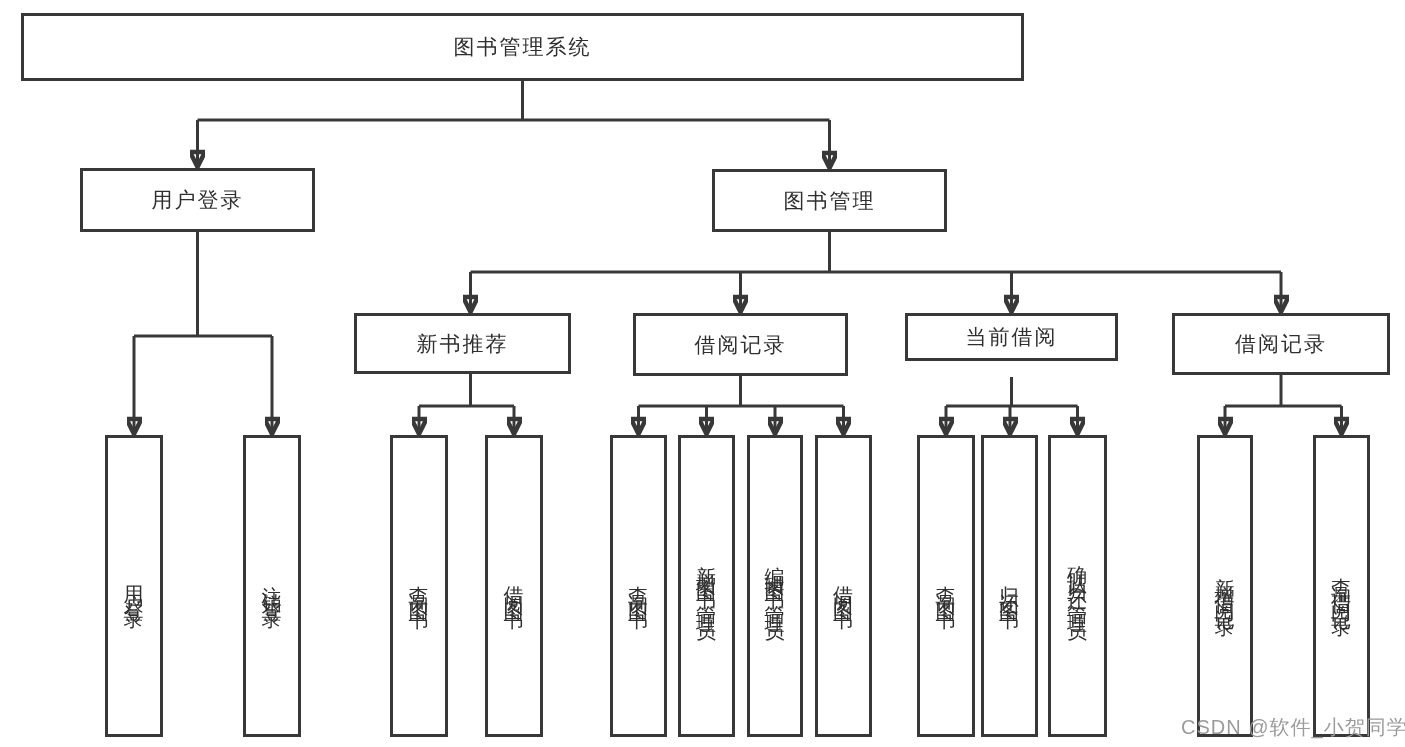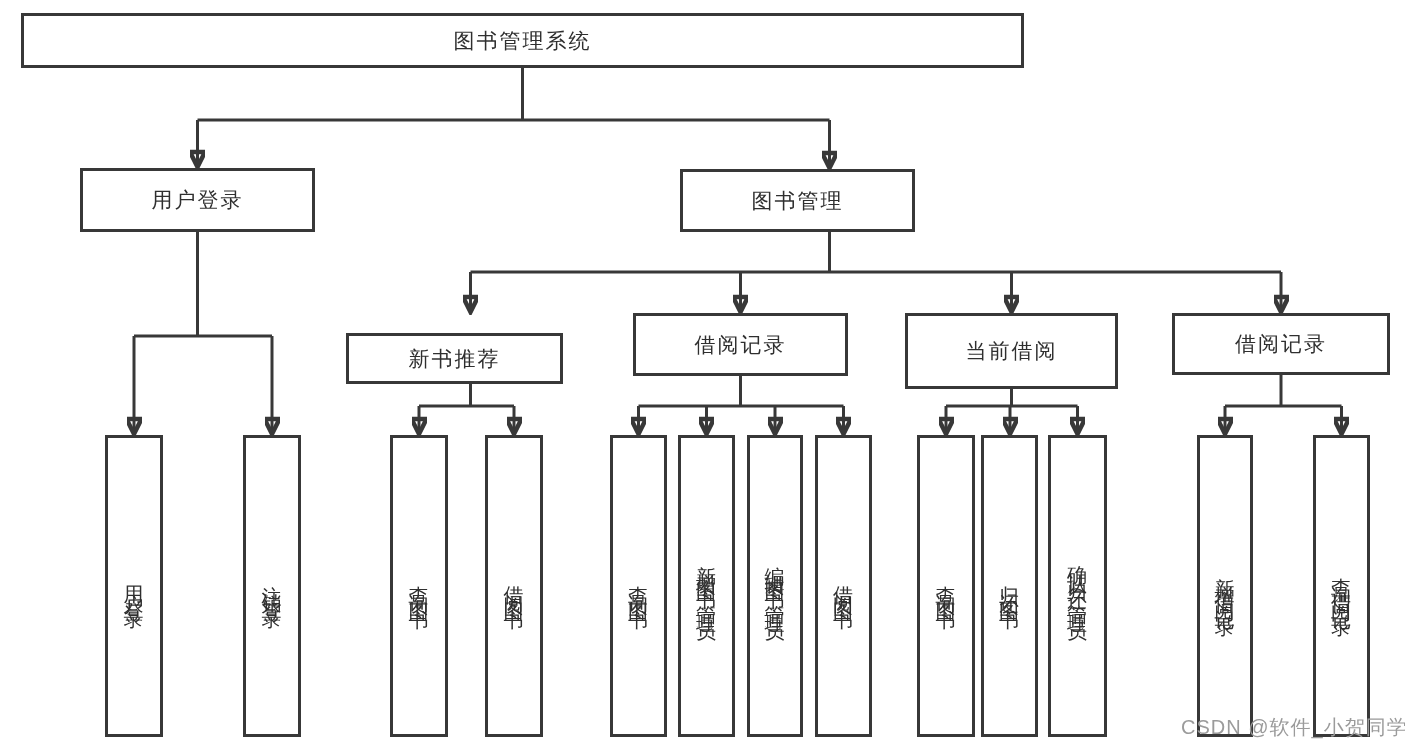--- a/index.html
+++ b/index.html
@@ -111,38 +111,38 @@
     </g>
 
     <g>
       <path d="M1281 375 V406"></path>
       <path d="M1225 406 H1341.5"></path>
       <path d="M1225 406 V434" marker-end="url(#arrow)"></path>
       <path d="M1341.5 406 V434" marker-end="url(#arrow)"></path>
     </g>
   </svg>
 
-  <div class="node" style="left:21px; top:13px; width:1003px; height:55px;">
+  <div class="node" style="left:21px; top:13px; width:1003px; height:68px;">
     <span class="hlabel">图书管理系统</span>
   </div>
 
   <div class="node" style="left:80px; top:168px; width:235px; height:64px;">
     <span class="hlabel">用户登录</span>
   </div>
-  <div class="node" style="left:680px; top:169px; width:235px; height:63px;">
+  <div class="node" style="left:712px; top:169px; width:235px; height:63px;">
     <span class="hlabel">图书管理</span>
   </div>
 
-  <div class="node" style="left:346px; top:313px; width:217px; height:51px;margin-top:20px;">
+  <div class="node" style="left:354px; top:313px; width:217px; height:61px;">
     <span class="hlabel">新书推荐</span>
   </div>
   <div class="node" style="left:633px; top:313px; width:215px; height:63px;">
     <span class="hlabel">借阅记录</span>
   </div>
-  <div class="node" style="left:905px; top:313px; width:213px; height:76px;">
+  <div class="node" style="left:905px; top:313px; width:213px; height:48px;">
     <span class="hlabel">当前借阅</span>
   </div>
   <div class="node" style="left:1172px; top:313px; width:218px; height:62px;">
     <span class="hlabel">借阅记录</span>
   </div>
 
   <div class="node" style="left:105px; top:435px; width:58px; height:302px;">
     <span class="vlabel">用户登录</span>
   </div>
   <div class="node" style="left:243px; top:435px; width:58px; height:302px;">

